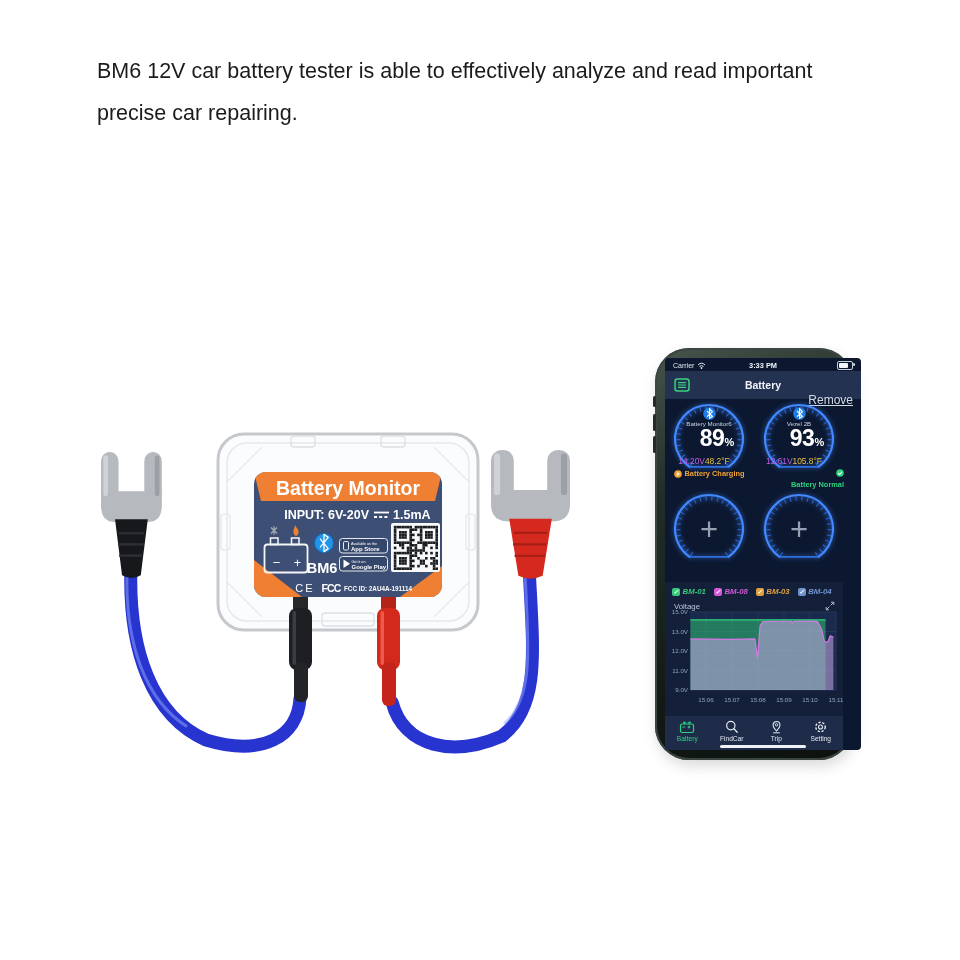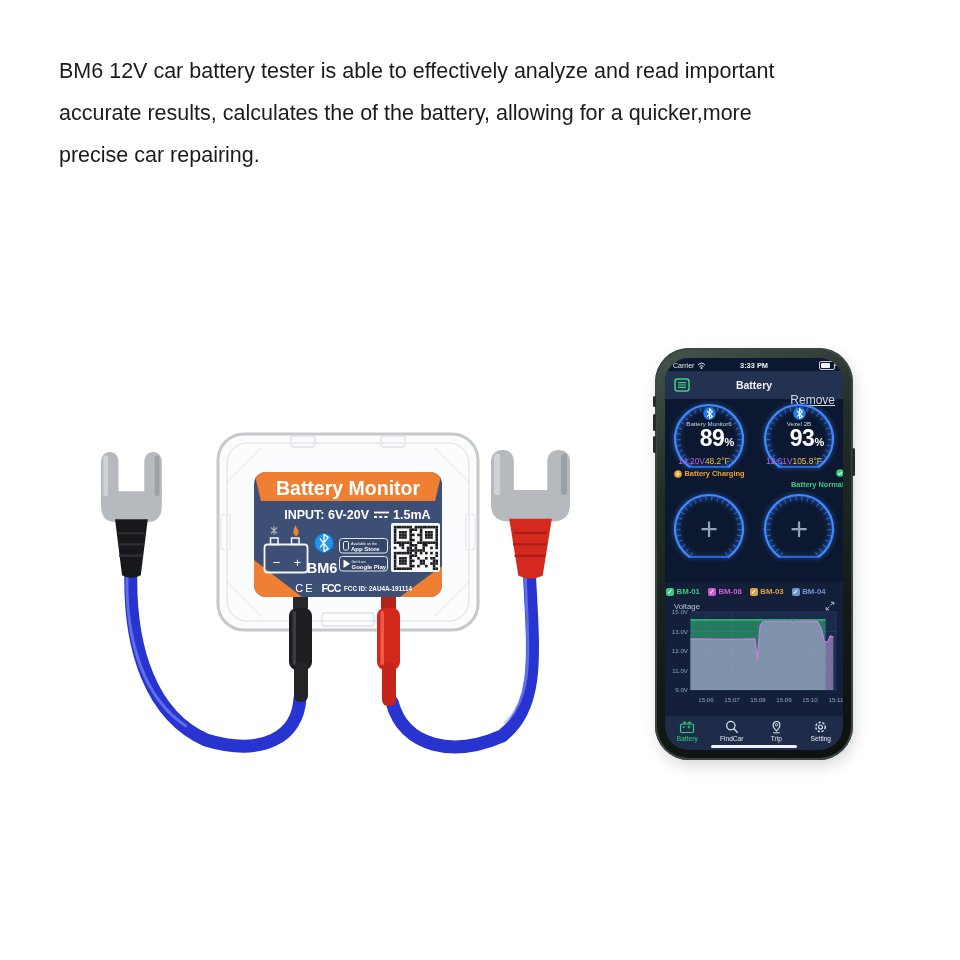--- a/index.html
+++ b/index.html
@@ -1,32 +1,32 @@
 <!DOCTYPE html>
 <html><head>
 <meta charset="utf-8">
 <style>
   html,body{margin:0;padding:0;background:#fff;}
   .canvas{position:relative;width:960px;height:960px;background:#ffffff;overflow:hidden;
           font-family:"Liberation Sans",sans-serif;}
   
   .desc{position:absolute;left:59px;top:50px;color:#1b1b1b;}
-  .desc .line{font-size:21.5px;line-height:42px;white-space:nowrap;}
+  .desc .line{font-size:21.5px;line-height:42px;white-space:nowrap;margin-left:38px;}
   
   .product{position:absolute;left:60px;top:410px;}
   
   .phone{position:absolute;left:655px;top:348px;width:198px;height:412px;border-radius:34px;
          background:linear-gradient(155deg,#46554d 0%,#232d27 30%,#131a16 70%,#0c110e 100%);
          box-shadow:inset 0 0 0 2px #3a463f, 2px 6px 14px rgba(0,0,0,.15);}
   .p-btn{position:absolute;background:#232c27;border-radius:2px;}
   .pb-l1{left:-2px;top:48px;width:3px;height:11px;}
   .pb-l2{left:-2px;top:66px;width:3px;height:17px;}
   .pb-l3{left:-2px;top:88px;width:3px;height:17px;}
   .pb-r1{right:-2px;top:100px;width:3px;height:28px;}
-  .screen{position:absolute;left:10px;top:10px;width:178px;height:392px;border-radius:24px;
+  .screen{position:absolute;left:10px;top:10px;width:196px;height:392px;border-radius:4px;
           background:#0c1830;overflow:hidden;}
   
   .statusbar{position:absolute;left:0;top:1px;width:100%;height:12px;display:flex;align-items:center;
              padding:0 8px;box-sizing:border-box;gap:3px;}
   .carrier{font-size:7px;color:#dfe6ee;}
   .time{position:absolute;left:0;right:0;text-align:center;font-size:7.4px;font-weight:bold;color:#eef2f7;}
   .batt-icon{margin-left:auto;width:14px;height:7px;border:1px solid #c9d1dc;border-radius:2px;position:relative;z-index:1;}
   .batt-icon .fill{position:absolute;left:1px;top:1px;bottom:1px;width:9px;background:#f2f5f9;border-radius:1px;display:block;}
   .batt-icon .nub{position:absolute;right:-3px;top:1.5px;width:1.6px;height:3px;background:#c9d1dc;border-radius:1px;display:block;}
   
@@ -44,21 +44,21 @@
   .g-pct .u{font-size:11px;font-weight:bold;}
   .g-vt{position:absolute;left:9px;right:19px;top:56px;display:flex;justify-content:center;
         font-size:8.4px;font-weight:400;}
   .g-vt .v{color:#c05fe0;} .g-vt .t{color:#e5c14b;}
   .g-status{position:absolute;left:-3px;right:-3px;top:69px;display:flex;justify-content:center;align-items:flex-end;
             gap:3px;font-size:7.4px;font-weight:bold;white-space:nowrap;}
   .g-status.charging{color:#f0a232;} .g-status.normal{color:#2ed17f;flex-direction:column;}
   .g-plus{position:absolute;left:0;right:0;top:22px;text-align:center;font-size:31px;font-weight:200;color:#96a1b3;}
   
   .chart-section{position:absolute;left:0;top:224px;width:178px;height:134px;background:#142039;}
-  .legend{position:absolute;left:1px;top:5px;display:flex;gap:8px;align-items:center;}
+  .legend{position:absolute;left:7px;top:5px;display:flex;gap:8px;align-items:center;font-style:italic;}
   .leg{display:flex;align-items:center;gap:2.5px;font-size:7.8px;font-weight:600;}
   .leg .cb{width:8px;height:8px;border-radius:2px;color:#fff;font-size:6.5px;line-height:8px;text-align:center;}
   .chart-head{position:absolute;left:9px;right:8px;top:19px;display:flex;justify-content:space-between;align-items:center;text-align:right;}
   .chart-title{font-size:7.8px;color:#b9c6da;}
   #chart-svg{position:absolute;left:0;top:28px;}
   
   .tabbar{position:absolute;left:0;top:358px;width:178px;height:34px;background:#1e2c4a;display:flex;}
   .tab{flex:1;display:flex;flex-direction:column;align-items:center;padding-top:4px;gap:1px;
        color:#e3e9f2;font-size:6.6px;}
   .tab.active{color:#2ed17f;}
@@ -66,21 +66,20 @@
   .homebar{position:absolute;left:50%;bottom:2px;transform:translateX(-50%);width:86px;height:3.5px;
            background:#eef1f5;border-radius:2px;z-index:5;}
 </style>
 </head>
 <body>
 
 <div class="canvas">
 
   <div class="desc">
     <div class="line">BM6 12V car battery tester is able to effectively analyze and read important</div>
-    <div class="line">accurate results, calculates the of the battery, allowing for a quicker,more</div>
     <div class="line">precise car repairing.</div>
   </div>
 
   <svg class="product" width="580" height="380" viewBox="60 410 580 380">
     <defs>
       <clipPath id="labelClip">
           <rect x="254" y="472" width="188" height="125" rx="12"></rect>
         </clipPath>
       <g id="forkmetal">
         <rect x="0" y="0" width="15" height="36" rx="7" fill="#b6babf"></rect>

